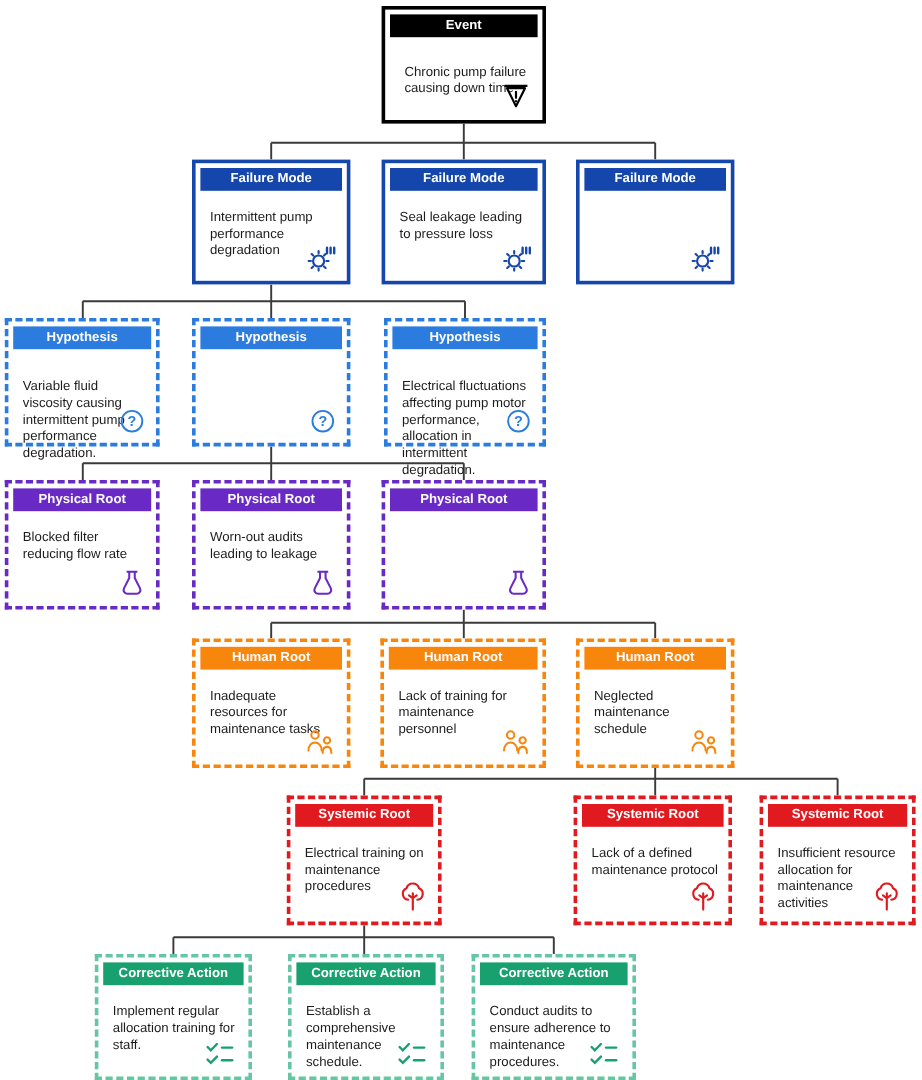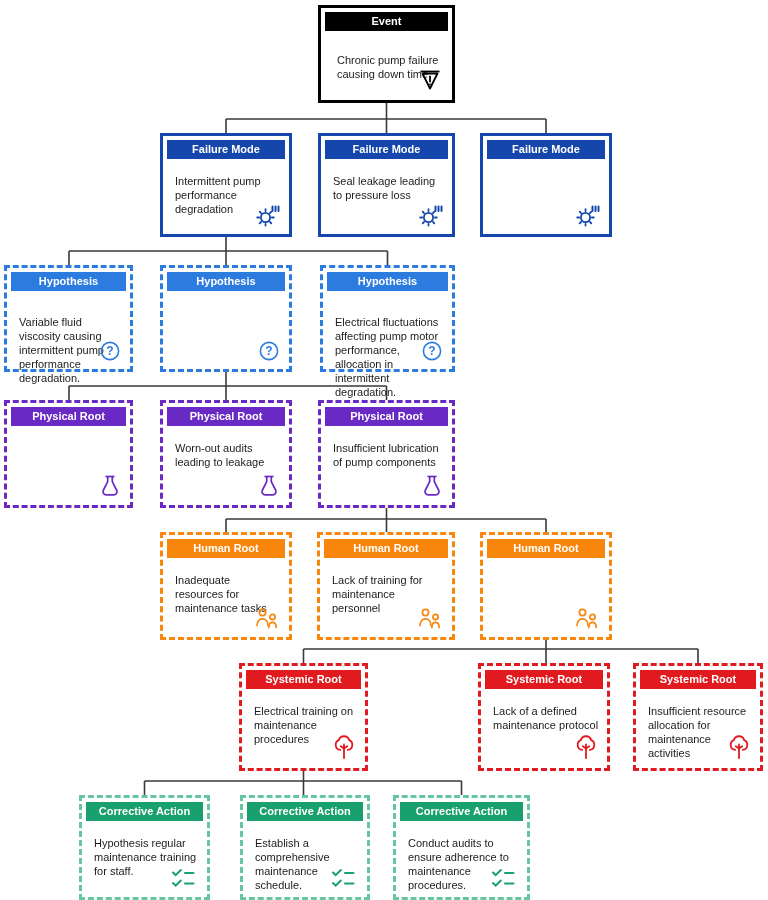--- a/index.html
+++ b/index.html
@@ -116,40 +116,40 @@
     <span class="icon">
       <svg width="22" height="22" viewBox="0 0 22 22">
           <circle cx="11" cy="11" r="8.6" fill="none" stroke="currentColor" stroke-width="1.6"></circle>
           <text x="11" y="15.3" text-anchor="middle" font-size="12" font-weight="bold" fill="currentColor" font-family="Liberation Sans, sans-serif">?</text>
         </svg>
     </span>
   </div>
 
   <div class="node t-pr dashed" style="left:4px;top:400px;width:129px;height:108px">
     <div class="hdr">Physical Root</div>
+    <div class="body">Blocked filter reducing flow rate</div>
     <span class="icon">
       <svg width="22" height="24" viewBox="0 0 22 24" fill="none" stroke="currentColor" stroke-width="1.7" stroke-linejoin="round">
           <path d="M6.5 2.5 h9"></path>
           <path d="M8.7 2.5 v5.2 L4.2 16.5 a3.2 3.2 0 0 0 3 4.3 h7.6 a3.2 3.2 0 0 0 3-4.3 L13.3 7.7 V2.5"></path>
         </svg>
     </span>
   </div>
   <div class="node t-pr dashed" style="left:160px;top:400px;width:132px;height:108px">
     <div class="hdr">Physical Root</div>
     <div class="body">Worn-out audits leading to leakage</div>
     <span class="icon">
       <svg width="22" height="24" viewBox="0 0 22 24" fill="none" stroke="currentColor" stroke-width="1.7" stroke-linejoin="round">
           <path d="M6.5 2.5 h9"></path>
           <path d="M8.7 2.5 v5.2 L4.2 16.5 a3.2 3.2 0 0 0 3 4.3 h7.6 a3.2 3.2 0 0 0 3-4.3 L13.3 7.7 V2.5"></path>
         </svg>
     </span>
   </div>
   <div class="node t-pr dashed" style="left:318px;top:400px;width:137px;height:108px">
     <div class="hdr">Physical Root</div>
-    <div class="body">Insufficient lubrication of pump components</div>
     <span class="icon">
       <svg width="22" height="24" viewBox="0 0 22 24" fill="none" stroke="currentColor" stroke-width="1.7" stroke-linejoin="round">
           <path d="M6.5 2.5 h9"></path>
           <path d="M8.7 2.5 v5.2 L4.2 16.5 a3.2 3.2 0 0 0 3 4.3 h7.6 a3.2 3.2 0 0 0 3-4.3 L13.3 7.7 V2.5"></path>
         </svg>
     </span>
   </div>
 
   <div class="node t-hr dashed" style="left:160px;top:532px;width:132px;height:108px">
     <div class="hdr">Human Root</div>
@@ -170,20 +170,21 @@
       <svg width="26" height="24" viewBox="0 0 26 24" fill="none" stroke="currentColor" stroke-width="1.7" stroke-linecap="round">
           <circle cx="8.5" cy="6.5" r="3.1"></circle>
           <path d="M3 19.5 c0-4.3 2.6-6.7 5.5-6.7 s5.5 2.4 5.5 6.7"></path>
           <circle cx="18.5" cy="11" r="2.6"></circle>
           <path d="M14.9 21.5 c0-3.3 1.6-5.1 3.6-5.1 s3.6 1.8 3.6 5.1"></path>
         </svg>
     </span>
   </div>
   <div class="node t-hr dashed" style="left:480px;top:532px;width:132px;height:108px">
     <div class="hdr">Human Root</div>
+    <div class="body">Neglected maintenance schedule</div>
     <span class="icon">
       <svg width="26" height="24" viewBox="0 0 26 24" fill="none" stroke="currentColor" stroke-width="1.7" stroke-linecap="round">
           <circle cx="8.5" cy="6.5" r="3.1"></circle>
           <path d="M3 19.5 c0-4.3 2.6-6.7 5.5-6.7 s5.5 2.4 5.5 6.7"></path>
           <circle cx="18.5" cy="11" r="2.6"></circle>
           <path d="M14.9 21.5 c0-3.3 1.6-5.1 3.6-5.1 s3.6 1.8 3.6 5.1"></path>
         </svg>
     </span>
   </div>
 
@@ -216,21 +217,21 @@
       <svg width="24" height="26" viewBox="0 0 24 26" fill="none" stroke="currentColor" stroke-width="1.8" stroke-linecap="round" stroke-linejoin="round">
           <path d="M8.2 14.8 a5 5 0 0 1-1.4-9.6 a5.4 5.4 0 0 1 10.4 0 a5 5 0 0 1-1.4 9.6"></path>
           <path d="M12 9.5 V23"></path>
           <path d="M12 13.5 l-3.2-2.3 M12 13.5 l3.2-2.3"></path>
         </svg>
     </span>
   </div>
 
   <div class="node t-ca dashed" style="left:79px;top:795px;width:131px;height:105px">
     <div class="hdr">Corrective Action</div>
-    <div class="body">Hypothesis regular maintenance training for staff.</div>
+    <div class="body">Implement regular allocation training for staff.</div>
     <span class="icon">
       <svg width="30" height="23" viewBox="0 0 30 23" fill="none" stroke="currentColor" stroke-width="2" stroke-linecap="round">
           <path d="M5 5.5 l2.7 2.7 L12.8 3"></path>
           <path d="M17 6 h8.5"></path>
           <path d="M5 16 l2.7 2.7 L12.8 13.5"></path>
           <path d="M17 16.5 h8.5"></path>
         </svg>
     </span>
   </div>
   <div class="node t-ca dashed" style="left:240px;top:795px;width:130px;height:105px">

